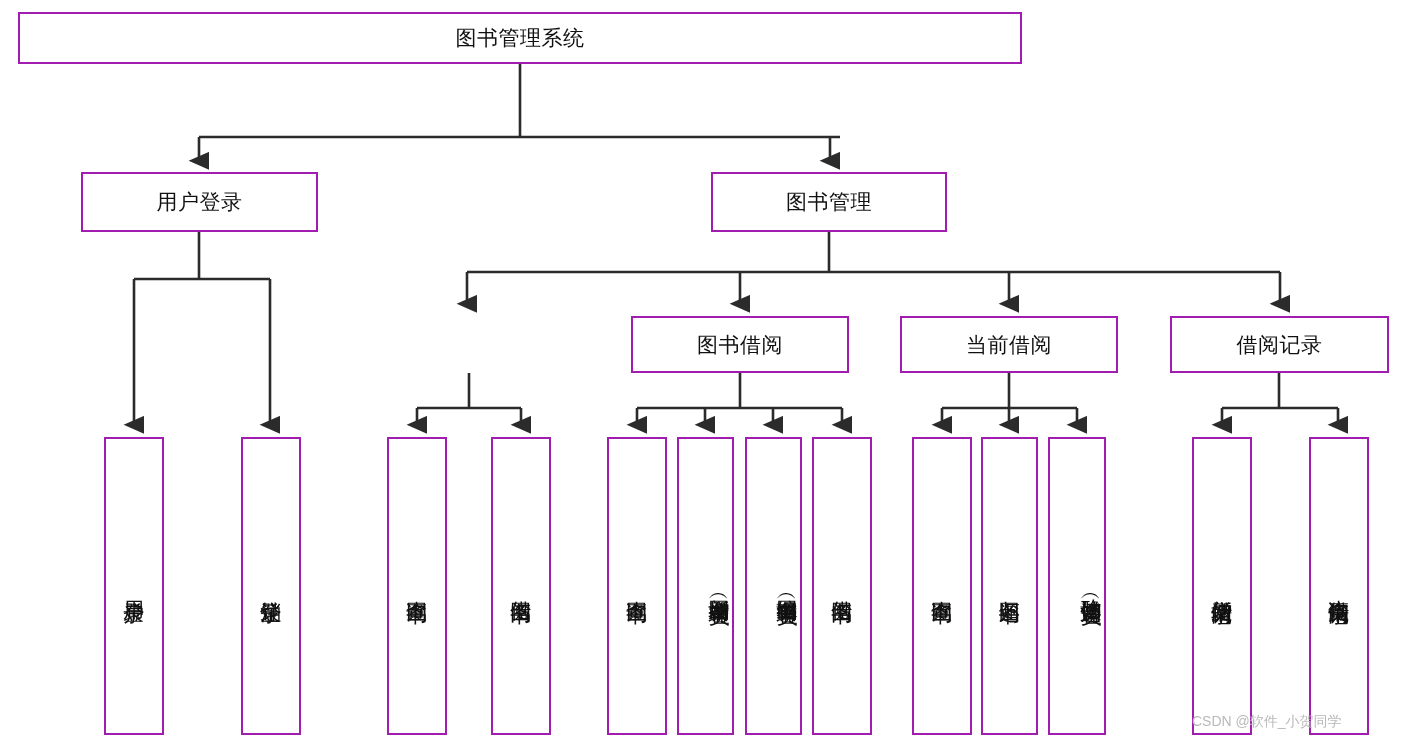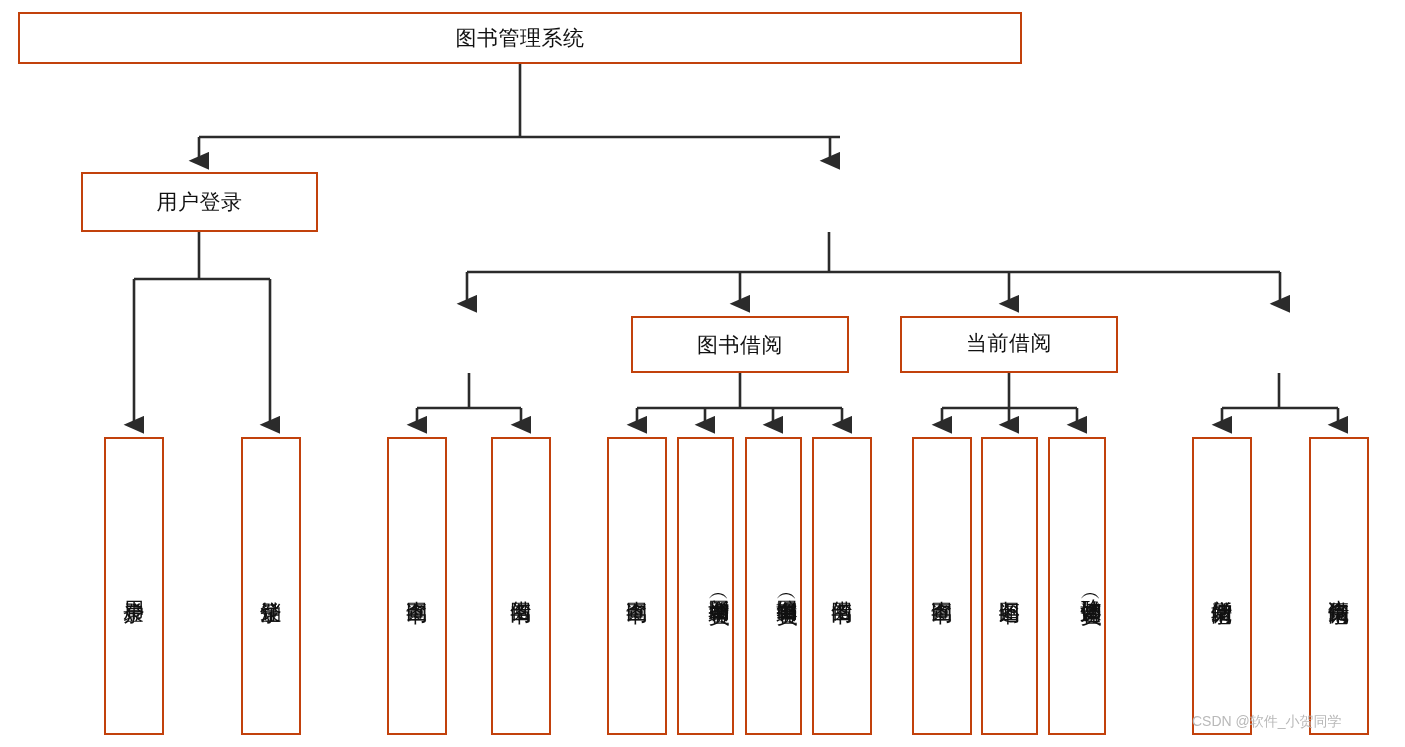--- a/index.html
+++ b/index.html
@@ -20,21 +20,21 @@
   #edges {
     position: absolute;
     left: 0;
     top: 0;
     width: 1405px;
     height: 747px;
   }
   .node {
     position: absolute;
     box-sizing: border-box;
-    border: 2px solid #c2410c;
+    border: 2px solid #a21caf;
     background: #ffffff;
     color: #111111;
     display: flex;
     align-items: center;
     justify-content: center;
     text-align: center;
     z-index: 2;
   }
   .node.h {
     font-size: 21px;
@@ -123,26 +123,32 @@
     </g>
   </svg>
 
   <div class="node h" style="left:18px; top:12px; width:1004px; height:52px;">
     <span>图书管理系统</span>
   </div>
 
   <div class="node h" style="left:81px; top:172px; width:237px; height:60px;">
     <span>用户登录</span>
   </div>
+  <div class="node h" style="left:711px; top:172px; width:236px; height:60px;">
+    <span>图书管理</span>
+  </div>
 
   <div class="node h" style="left:631px; top:316px; width:218px; height:57px;">
     <span>图书借阅</span>
   </div>
-  <div class="node h" style="left:900px; top:316px; width:218px; height:57px;font-family:Liberation Mono, monospace;">
+  <div class="node h" style="left:900px; top:316px; width:218px; height:57px;">
     <span>当前借阅</span>
+  </div>
+  <div class="node h" style="left:1170px; top:316px; width:219px; height:57px;">
+    <span>借阅记录</span>
   </div>
 
   <div class="node v" style="left:104px; top:437px; width:60px; height:298px;">
     <span class="txt">用户登录</span>
   </div>
   <div class="node v" style="left:241px; top:437px; width:60px; height:298px;">
     <span class="txt">注销登录</span>
   </div>
 
   <div class="node v" style="left:387px; top:437px; width:60px; height:298px;">

